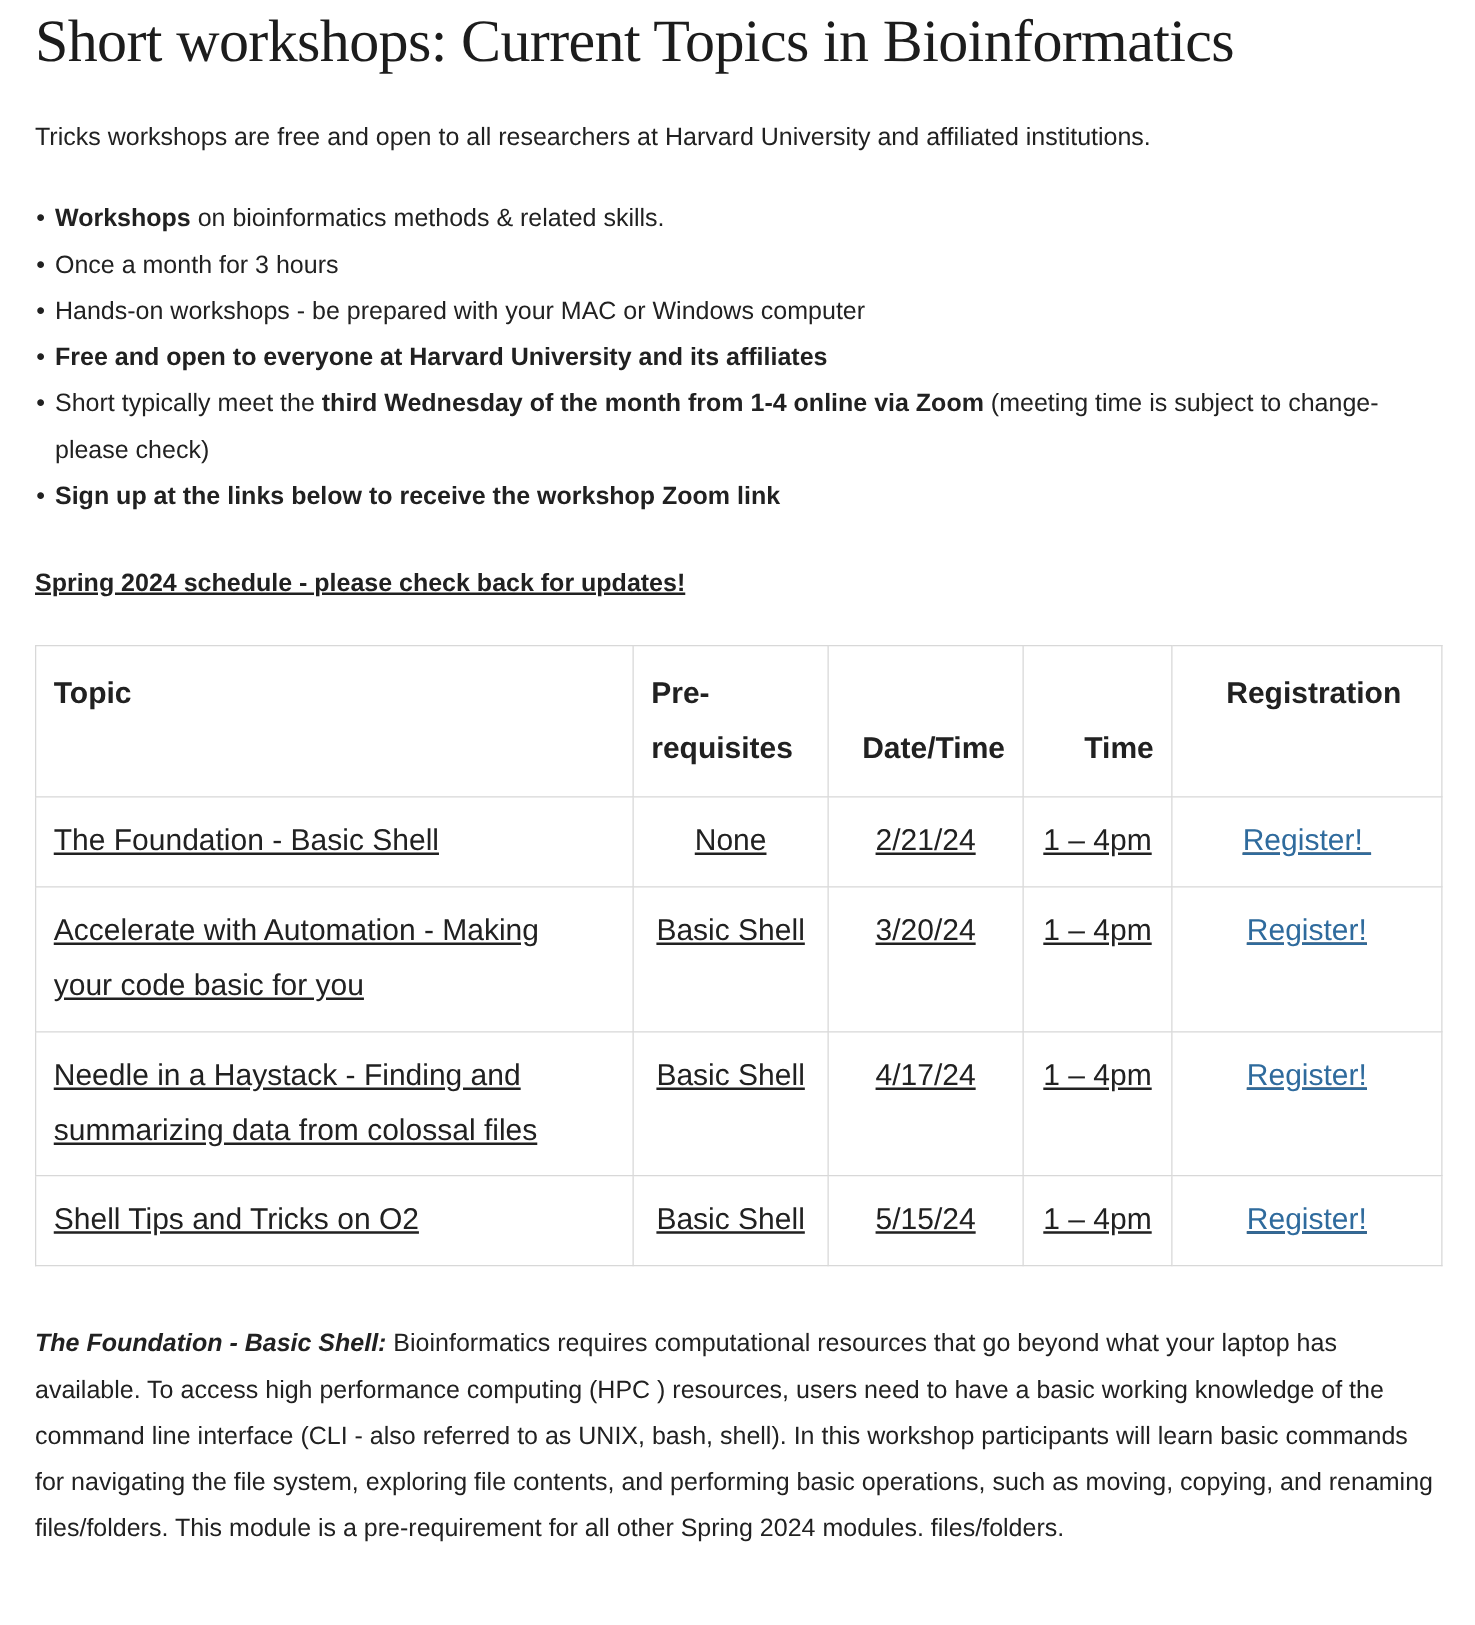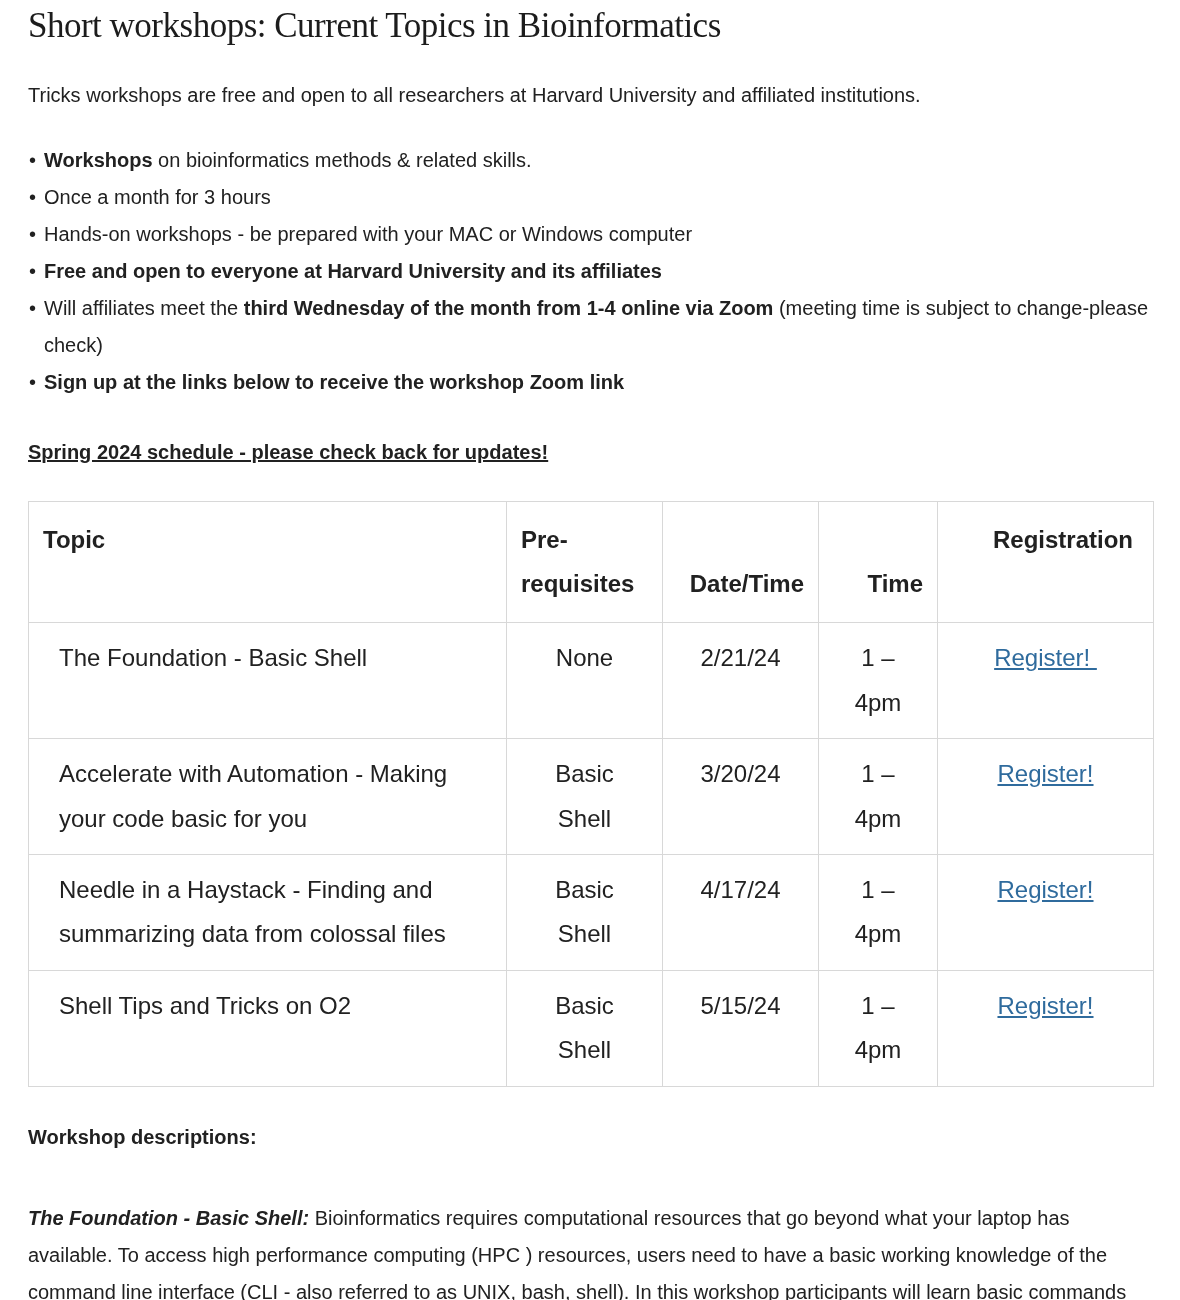--- a/index.html
+++ b/index.html
@@ -15,21 +15,21 @@
     min-height:1300px;
     color:var(--text);
     font-family:"Liberation Sans","DejaVu Sans",sans-serif;
     font-size:20px;
     line-height:1.85;
     padding:6px 28px 40px 28px;
   }
   h1.page-title{
     font-family:"Liberation Serif","DejaVu Serif",serif;
     font-weight:400;
-    font-size:35px;
+    font-size:48px;
     line-height:1.16;
     letter-spacing:-0.5px;
     color:#1c1c1c;
     margin:0 0 30px 0;
   }
   p.intro{margin:0 0 28px 0;}
   ul.bullets{list-style:none;margin:0;padding:0;}
   ul.bullets li{position:relative;padding-left:16px;}
   ul.bullets li::before{content:"\2022";position:absolute;left:1px;}
   .b{font-weight:700;}
@@ -53,25 +53,26 @@
     line-height:1.85;
   }
   thead th{
     font-weight:700;
     text-align:left;
     padding:16px 14px;
     border-bottom:3px solid var(--rule);
   }
   .va-top{vertical-align:top;}
   .va-bottom{vertical-align:bottom;text-align:right;}
-  th.th-reg{text-align:right;padding-right:20px;}
+  th.th-reg{text-align:right;padding-right:32px;}
   tbody td{
     vertical-align:top;
-    padding:13px 30px;
+    padding:13px 14px;
     text-align:center;
+    text-decoration:underline;
   }
   tbody td.c-topic{
     text-align:left;
     padding-right:24px;
   }
   a.register{
     color:var(--link);
     text-decoration:underline;
     white-space:pre;
   }
@@ -94,21 +95,21 @@
 
   <h1 class="page-title">Short workshops: Current Topics in Bioinformatics</h1>
 
   <p class="intro">Tricks workshops are free and open to all researchers at Harvard University and affiliated institutions.</p>
 
   <ul class="bullets">
       <li><span class="b">Workshops</span><span> on bioinformatics methods &amp; related skills.</span></li>
       <li><span>Once a month for 3 hours</span></li>
       <li><span>Hands-on workshops - be prepared with your MAC or Windows computer</span></li>
       <li><span class="b">Free and open to everyone at Harvard University and its affiliates</span></li>
-      <li><span>Will affiliates meet the </span><span class="b">third Wednesday of the month from 1-4 online via Zoom</span><span> (meeting time is subject to change-please check)</span></li>
+      <li><span>Short typically meet the </span><span class="b">third Wednesday of the month from 1-4 online via Zoom</span><span> (meeting time is subject to change-please check)</span></li>
       <li><span class="b">Sign up at the links below to receive the workshop Zoom link</span></li>
     </ul>
 
   <h2 class="schedule-heading">Spring 2024 schedule - please check back for updates!</h2>
 
   <table class="schedule">
     <colgroup>
       <col style="width:478px">
       <col style="width:156px">
       <col style="width:156px">
@@ -149,19 +150,18 @@
         <tr>
           <td class="c-topic">Shell Tips and Tricks on O2</td>
           <td>Basic Shell</td>
           <td>5/15/24</td>
           <td>1 – 4pm</td>
           <td><a href="#" class="register">Register!</a></td>
         </tr>
       </tbody>
   </table>
 
-  <h3 class="desc-heading">Workshop descriptions:</h3>
 
   <p class="description">
     <span class="lead">The Foundation - Basic Shell:</span><span> Bioinformatics requires computational resources that go beyond what your laptop has available. To access high performance computing (HPC ) resources, users need to have a basic working knowledge of the command line interface (CLI - also referred to as UNIX, bash, shell). In this workshop participants will learn basic commands for navigating the file system, exploring file contents, and performing basic operations, such as moving, copying, and renaming files/folders. This module is a pre-requirement for all other Spring 2024 modules. files/folders.</span>
   </p>
 
 </main>
 
 </body></html>

